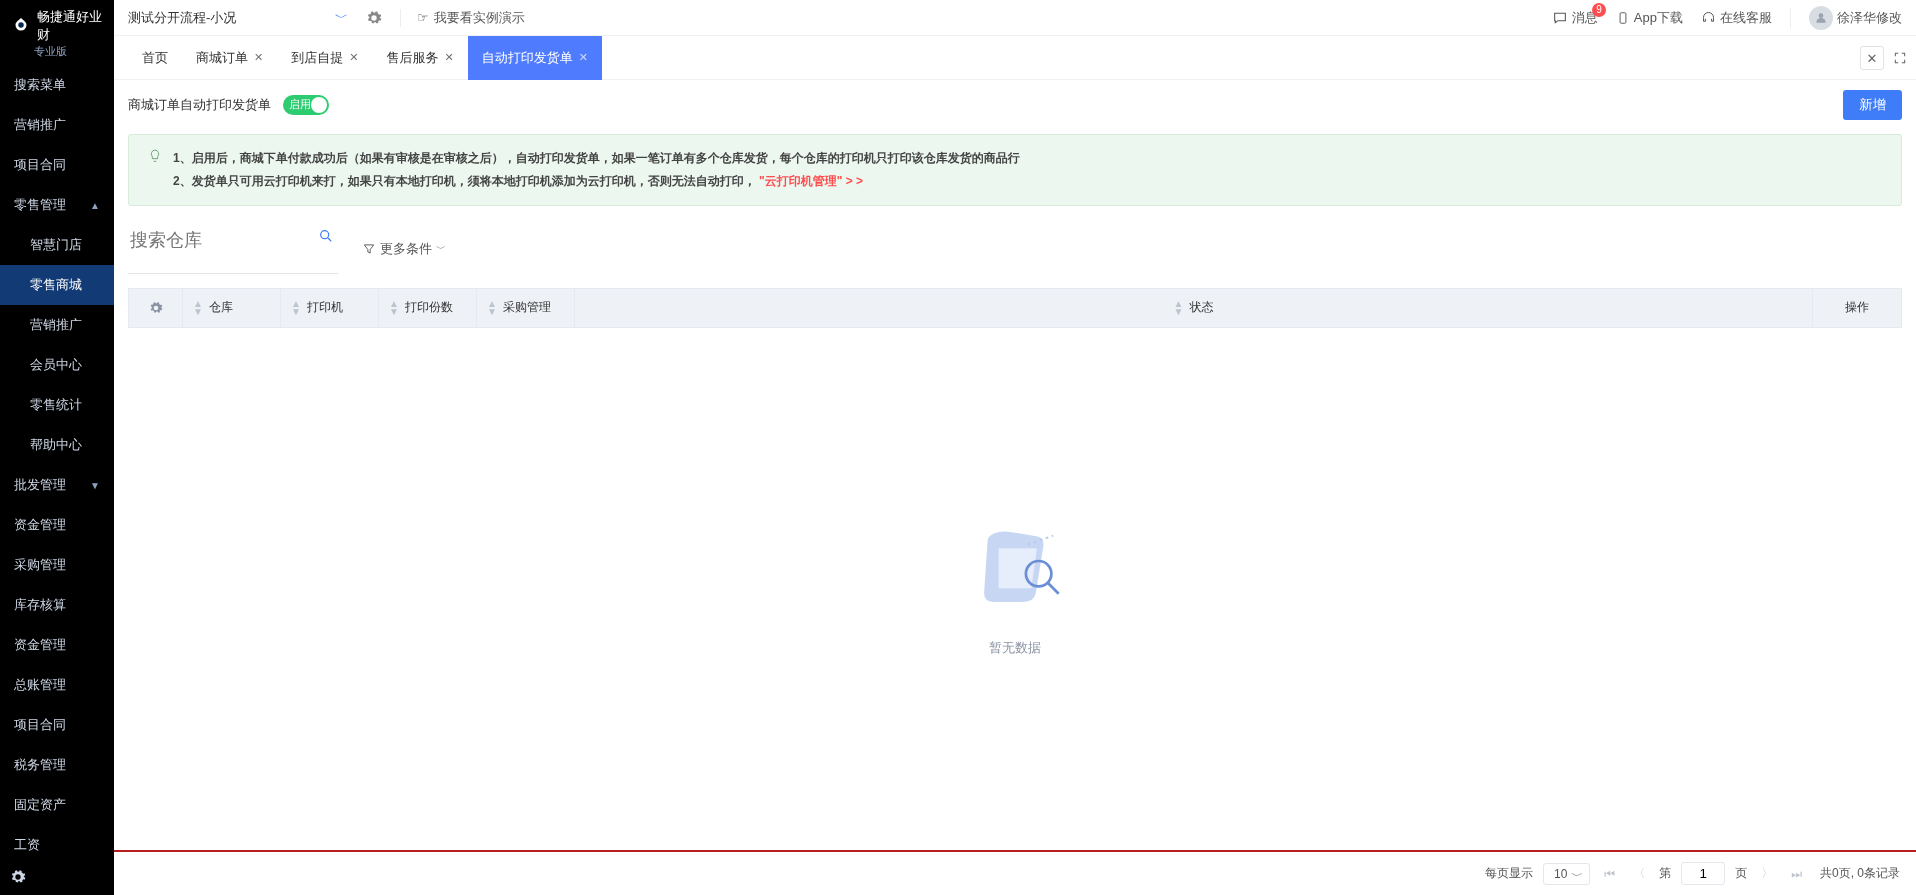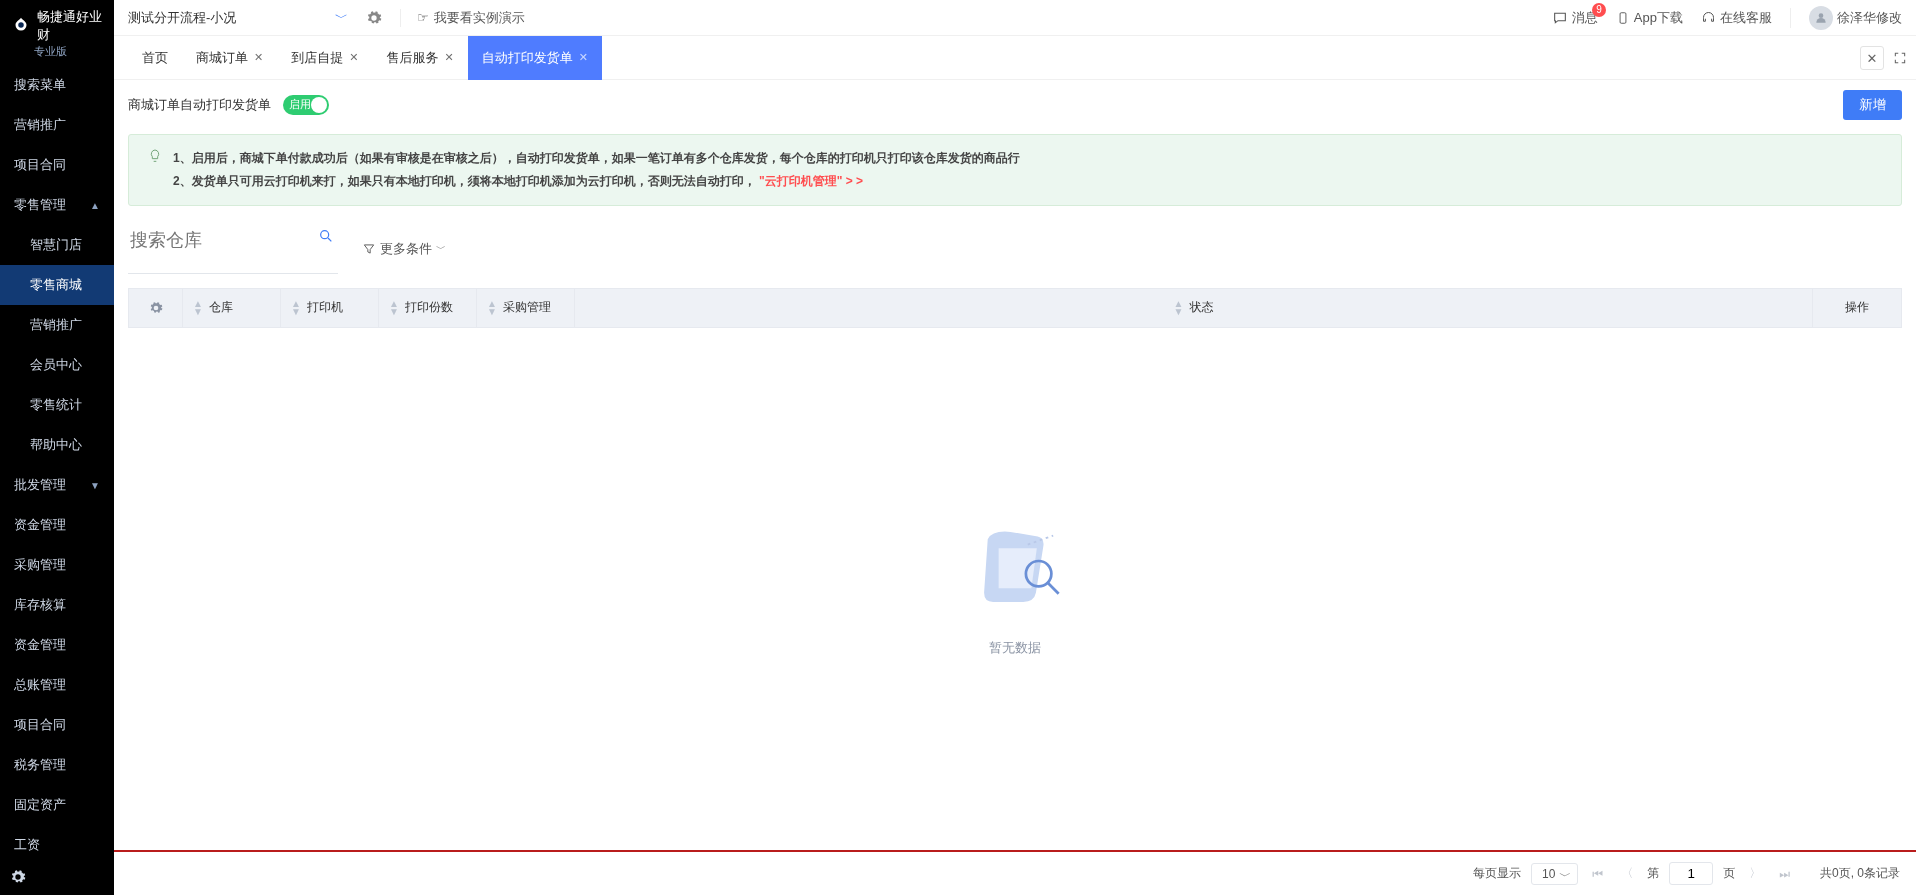--- a/index.html
+++ b/index.html
@@ -67,21 +67,21 @@
 .th-op{width:88px;justify-content:center;}
 
 .empty{flex:1;display:flex;flex-direction:column;align-items:center;justify-content:center;color:#8a93a3;gap:18px;}
 .empty-illus{width:110px;height:100px;}
 
 .pager{display:flex;align-items:center;gap:10px;padding:10px 16px;justify-content:flex-end;color:#555;font-size:12px;border-top:2px solid #b91c1c;margin-top:auto;}
 .page-select{border:1px solid #e3e6eb;padding:3px 22px 3px 10px;border-radius:3px;position:relative;}
 .page-select .caret{position:absolute;right:6px;top:4px;color:#888;}
 .page-btn{color:#c0c5cd;padding:2px 4px;}
 .page-input{width:44px;border:1px solid #e3e6eb;border-radius:3px;padding:3px 6px;text-align:center;}
-.pager-sep{margin-left:16px;}
+.pager-sep{margin-left:4px;}
 
 svg{display:block;}
 </style>
 </head>
 <body>
 
 <div class="app">
   <aside class="sidebar">
     <div class="logo">
       <span class="logo-icon">

